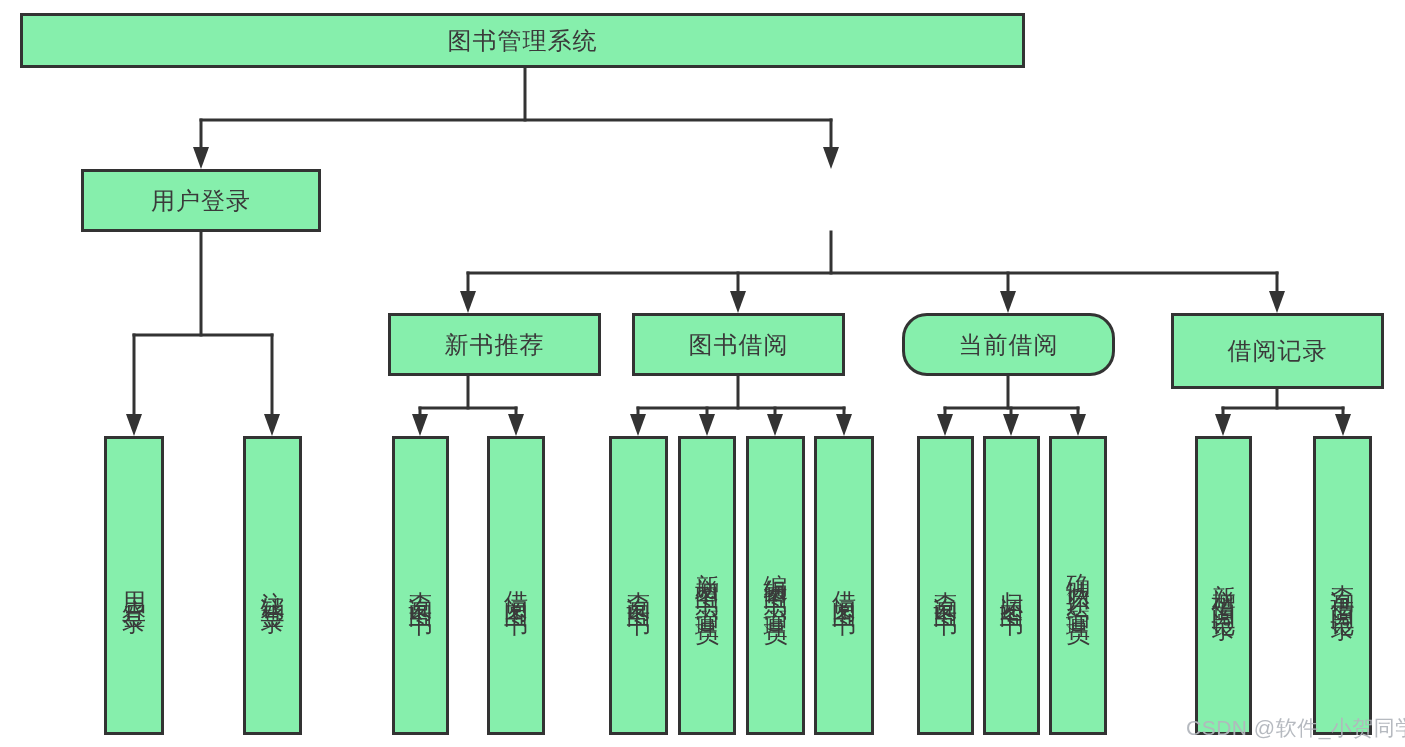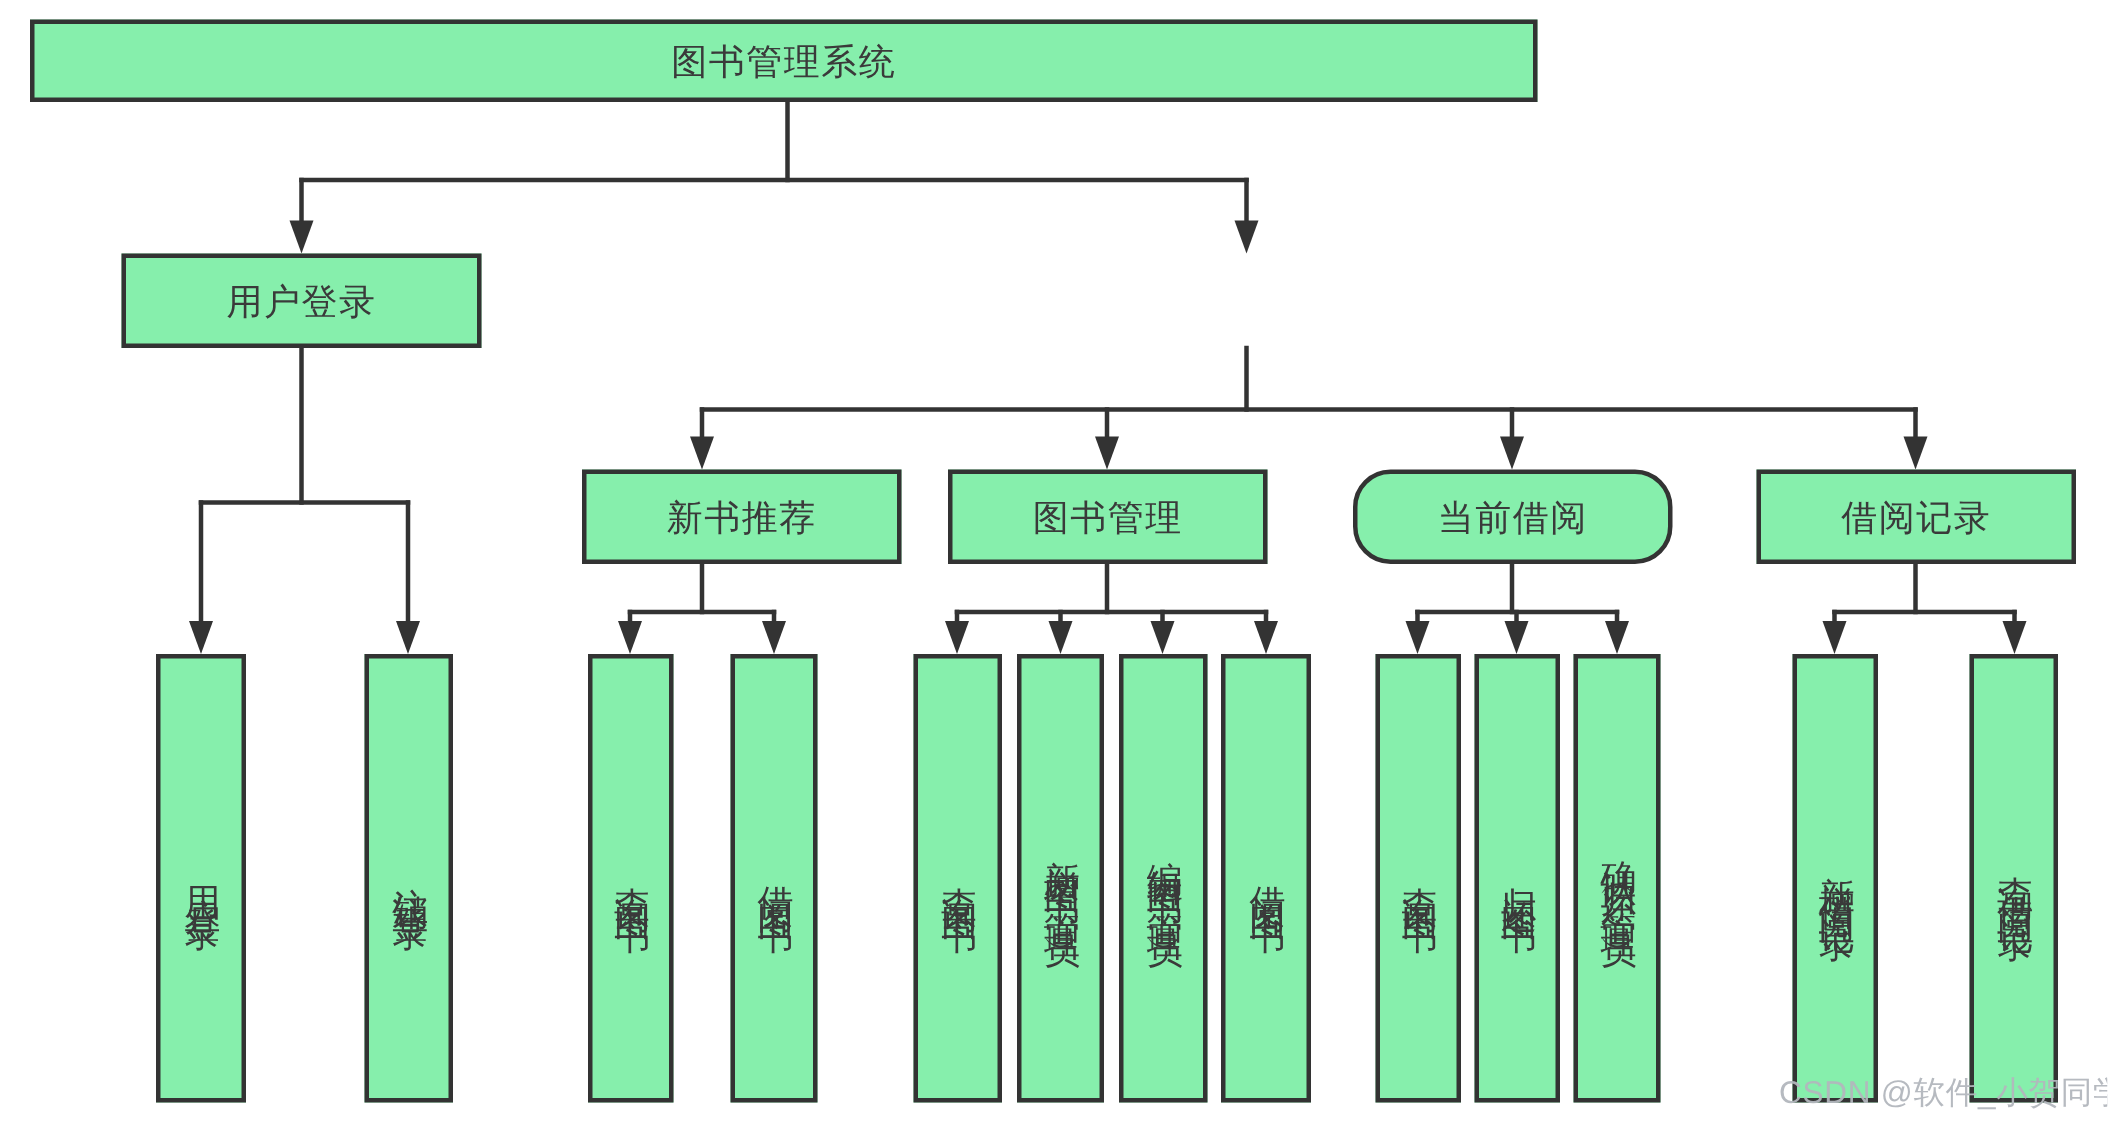--- a/index.html
+++ b/index.html
@@ -100,26 +100,26 @@
   </div>
 
   <div class="node node-h" style="left:81px; top:169px; width:240px; height:63px;">
     <span>用户登录</span>
   </div>
 
   <div class="node node-h" style="left:362px; top:313px; width:213px; height:63px;margin-left:26px;">
     <span>新书推荐</span>
   </div>
   <div class="node node-h" style="left:632px; top:313px; width:213px; height:63px;">
-    <span>图书管理</span>
+    <span>图书借阅</span>
   </div>
   <div class="node node-h" style="left:902px; top:313px; width:213px; height:63px;border-radius:25px;">
     <span>当前借阅</span>
   </div>
-  <div class="node node-h" style="left:1171px; top:313px; width:213px; height:63px;">
+  <div class="node node-h" style="left:1171px; top:313px; width:213px; height:76px;">
     <span>借阅记录</span>
   </div>
 
   <div class="node" style="left:104px; top:436px; width:60px; height:299px;">
     <span class="leaf-label">用户登录</span>
   </div>
   <div class="node" style="left:243px; top:436px; width:59px; height:299px;">
     <span class="leaf-label">注销登录</span>
   </div>
 

